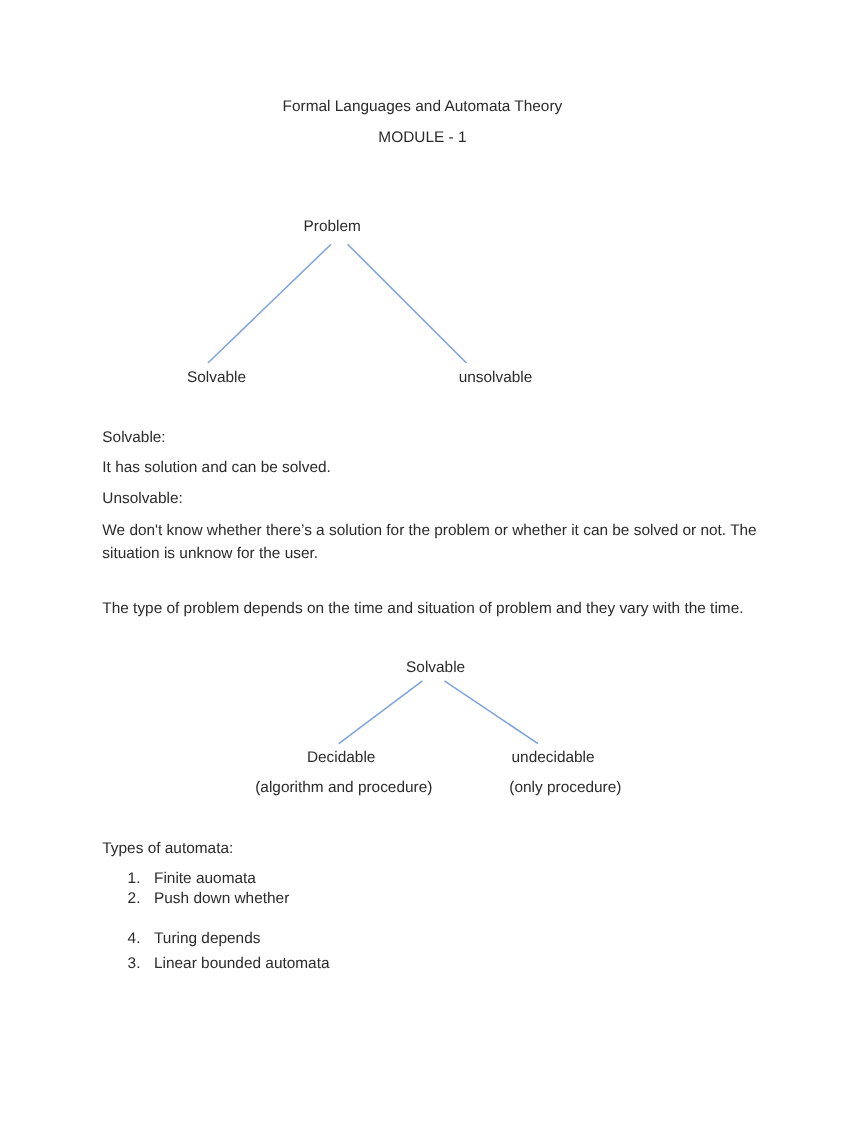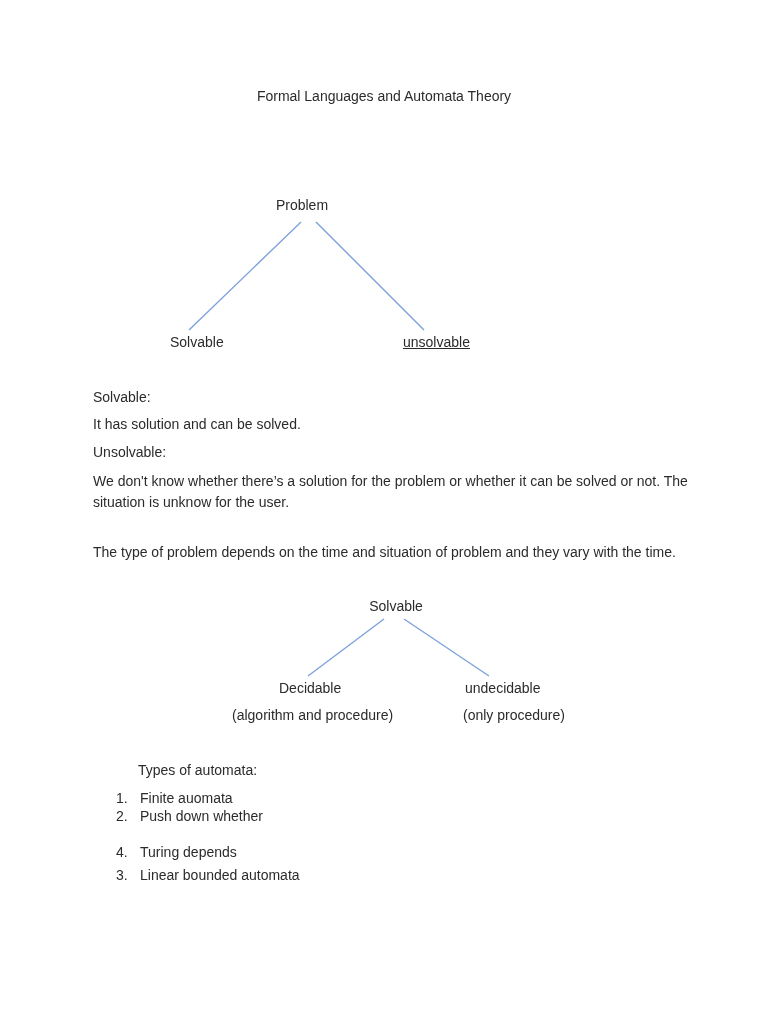--- a/index.html
+++ b/index.html
@@ -48,46 +48,47 @@
     display: inline-block;
     width: 24px;
   }
 </style>
 </head>
 <body>
 
 <div class="page">
 
   <div class="centered" style="top:88px;">Formal Languages and Automata Theory</div>
+  <div class="centered" style="top:116px;">MODULE - 1</div>
 
   <svg class="edges" viewBox="0 0 768 1024" xmlns="http://www.w3.org/2000/svg">
     <line x1="301" y1="222" x2="189" y2="330" stroke="#7da2dc" stroke-width="1.4"></line>
     <line x1="316" y1="222" x2="424" y2="330" stroke="#7da2dc" stroke-width="1.4"></line>
     <line x1="384" y1="619" x2="308" y2="676" stroke="#7da2dc" stroke-width="1.4"></line>
     <line x1="404" y1="619" x2="489" y2="676" stroke="#7da2dc" stroke-width="1.4"></line>
   </svg>
 
   <div class="node" style="left:302px; top:197px;">Problem</div>
   <div class="abs" style="left:170px; top:334px;">Solvable</div>
-  <div class="abs" style="left:403px; top:334px;text-decoration:underline;">unsolvable</div>
+  <div class="abs" style="left:417px; top:334px;">unsolvable</div>
 
   <div class="abs" style="left:93px; top:389px;">Solvable:</div>
   <div class="abs" style="left:93px; top:416px;">It has solution and can be solved.</div>
   <div class="abs" style="left:93px; top:444px;">Unsolvable:</div>
   <div class="para" style="left:93px; top:542px;">The type of problem depends on the time and situation of problem and they vary with the time.</div>
 
   <div class="para" style="left:93px; top:471px;">We don't know whether there’s a solution for the problem or whether it can be solved or not. The situation is unknow for the user.</div>
 
   <div class="node" style="left:396px; top:598px;">Solvable</div>
   <div class="abs" style="left:279px; top:680px;">Decidable</div>
   <div class="abs" style="left:465px; top:680px;">undecidable</div>
   <div class="abs" style="left:232px; top:707px;">(algorithm and procedure)</div>
   <div class="abs" style="left:463px; top:707px;">(only procedure)</div>
 
-  <div class="abs" style="left:93px; top:762px;margin-left:45px;">Types of automata:</div>
+  <div class="abs" style="left:93px; top:762px;">Types of automata:</div>
 
   <div class="abs list-row" style="left:116px; top:790px;">
     <span class="num">1.</span><span>Finite auomata</span>
   </div>
   <div class="abs list-row" style="left:116px; top:808px;">
     <span class="num">2.</span><span>Push down whether</span>
   </div>
   <div class="abs list-row" style="left:116px; top:826px;margin-top:41px;">
     <span class="num">3.</span><span>Linear bounded automata</span>
   </div>

